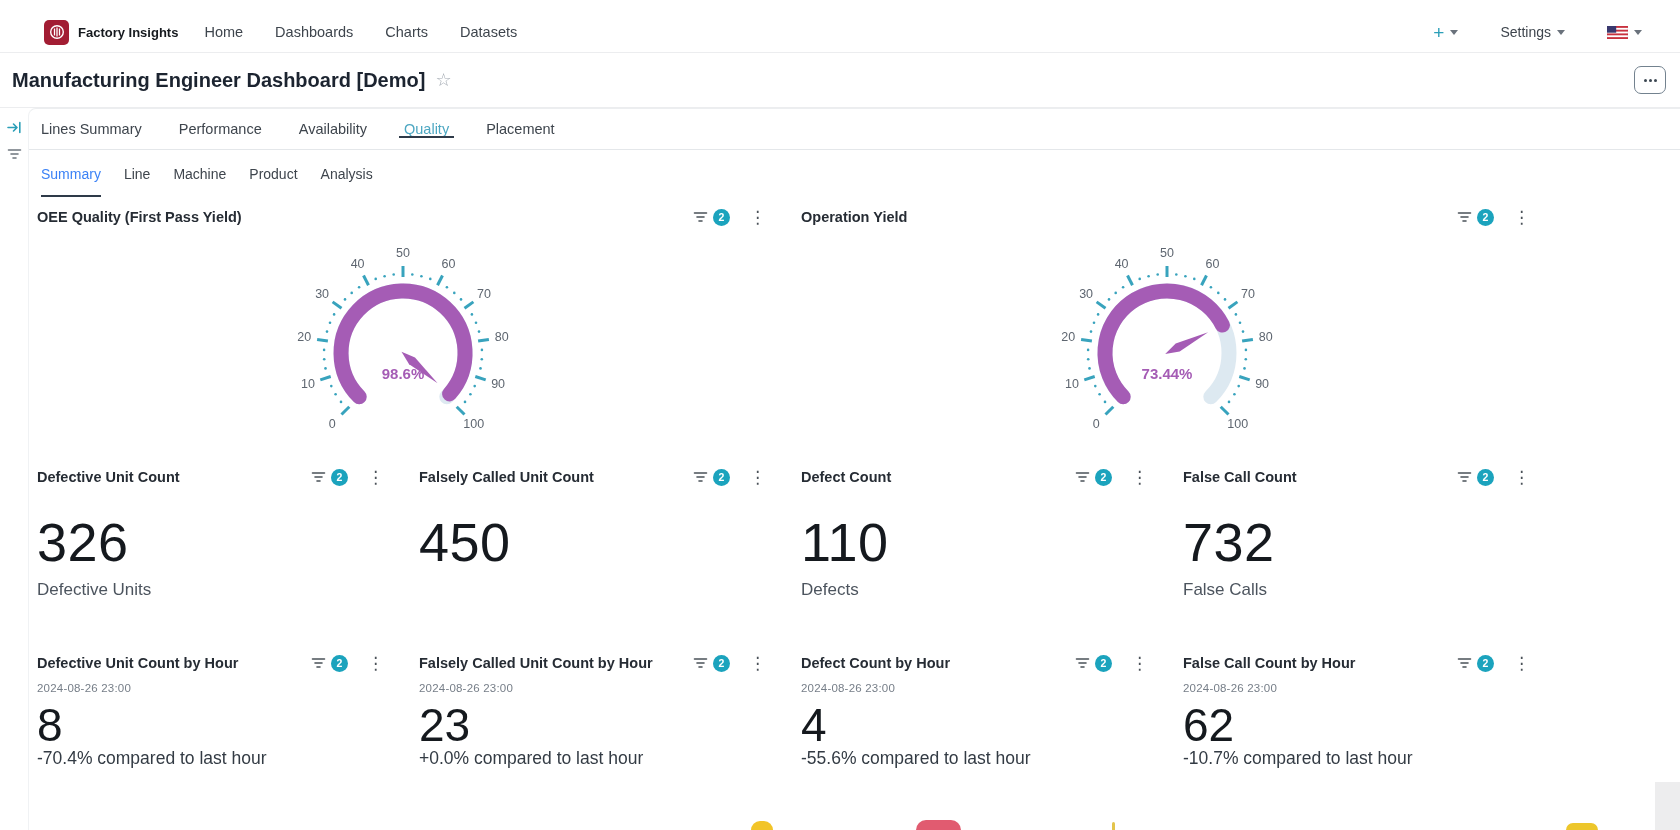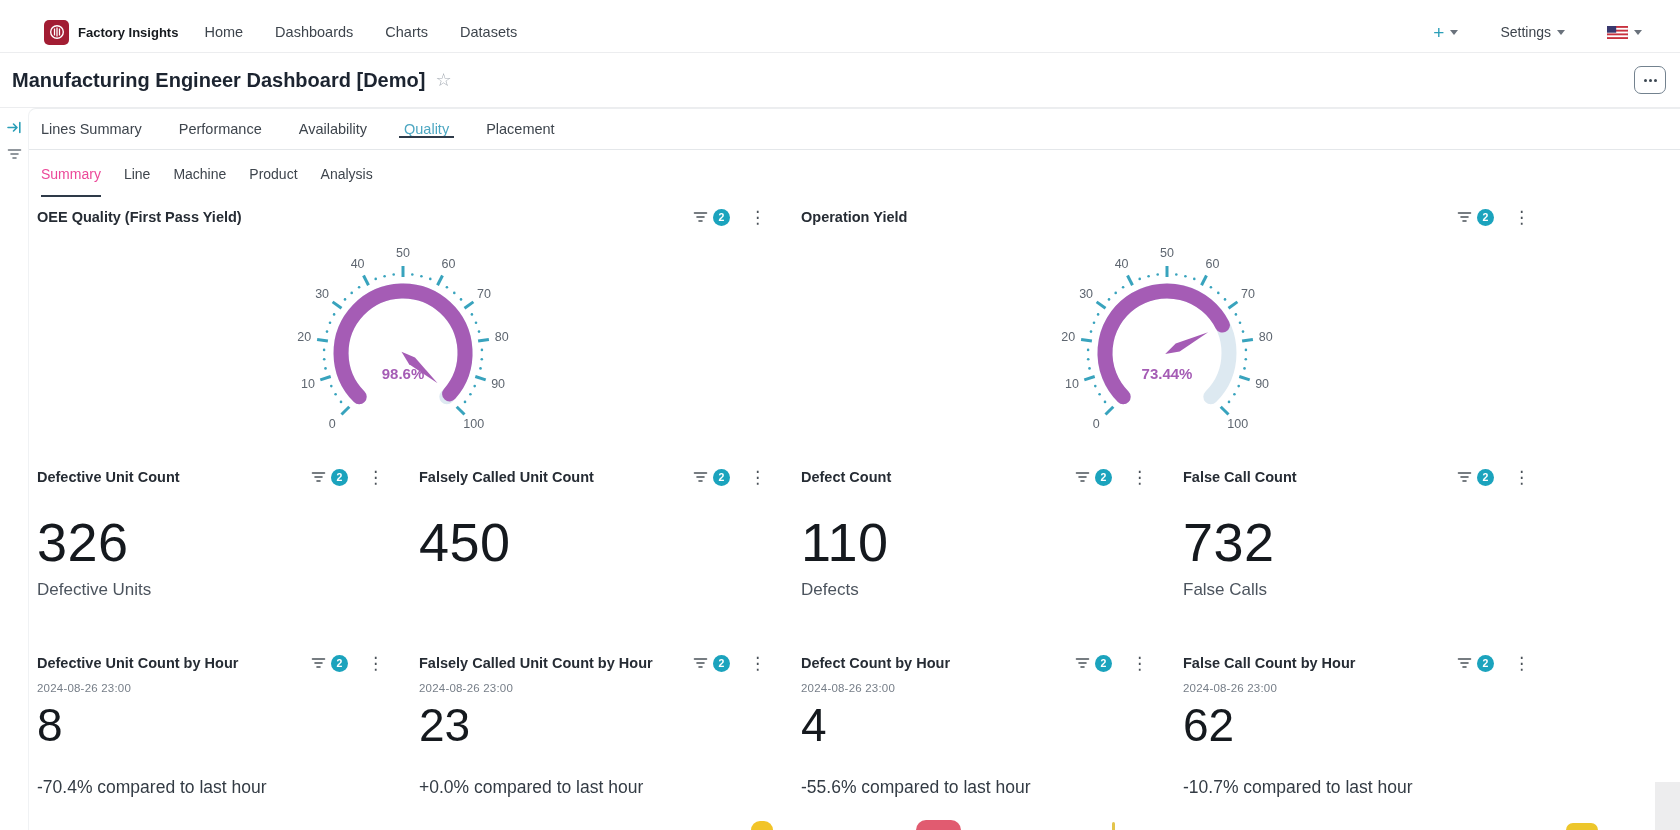--- a/index.html
+++ b/index.html
@@ -30,40 +30,40 @@
   .workspace{display:flex;height:735px}
   .left-rail{width:28px;padding-top:12px;display:flex;flex-direction:column;align-items:center;gap:12px}
   .rail-icon{cursor:pointer;line-height:0}
   .content{flex:1;border-top:1px solid #eceef0;border-left:1px solid #f0f2f4;border-top-left-radius:8px;background:#fff}
   .tabs{height:40px;border-bottom:1px solid #e4e7ea;display:flex;gap:37px;padding-left:12px;align-items:center}
   .tab{display:flex;align-items:center;position:relative;font-size:14.5px;color:#3e454d;cursor:pointer}
   .tab.active{color:#4da7c2}
   .tab.active::after{content:"";position:absolute;left:-5px;right:-5px;bottom:-1px;height:2px;background:#2e3a48}
   .subtabs{display:flex;gap:23px;padding-left:12px;height:47px;align-items:stretch}
   .subtab{display:flex;align-items:center;position:relative;font-size:14px;color:#3e454d;cursor:pointer}
-  .subtab.active{color:#ec4899}
+  .subtab.active{color:#3b82f6}
   .subtab.active::after{content:"";position:absolute;left:0;right:0;bottom:0;height:2px;background:#2e3a48}
   
   .grid{display:grid;grid-template-columns:repeat(4,350px);column-gap:32px;row-gap:22px;padding:8px 0 0 8px}
   .card{position:relative}
   .card.gauge{grid-column:span 2;height:238px}
   .card.stat{height:164px}
   .card.hour{height:178px}
   .card-head{display:flex;align-items:center;height:24px}
   .card-title{font-size:14.5px;font-weight:700;color:#262c34;flex:1;white-space:nowrap}
   .filter-chip{display:flex;align-items:center;gap:5px;cursor:pointer}
   .badge{min-width:17px;height:17px;border-radius:9px;background:#1ba3bd;color:#fff;font-size:10.5px;font-weight:700;
     display:flex;align-items:center;justify-content:center}
   .kebab{margin-left:16px;font-size:17px;color:#4a5158;cursor:pointer;line-height:1;padding:0 3px}
   .gauge-holder{text-align:center;margin-top:6px}
   .stat-value{font-size:54px;color:#15191e;margin-top:26px;line-height:1;letter-spacing:.5px}
   .stat-label{font-size:17px;color:#4c545e;margin-top:11px}
   .hour-date{font-size:11.5px;color:#767e88;margin-top:7px;letter-spacing:.2px}
   .hour-value{font-size:46px;color:#15191e;margin-top:8px;line-height:1}
-  .hour-compare{font-size:17.5px;color:#333b44;margin-top:29px}
+  .hour-compare{font-size:17.5px;color:#333b44;margin-top:0}
   
   .fragment{position:absolute;bottom:0}
   .edge-strip{position:absolute;right:0;bottom:0;width:25px;height:48px;background:#ededee}
   svg text{font-family:"Liberation Sans","DejaVu Sans",sans-serif}
 </style>
 </head>
 <body>
 
 <div class="topnav">
   <div class="brand">

